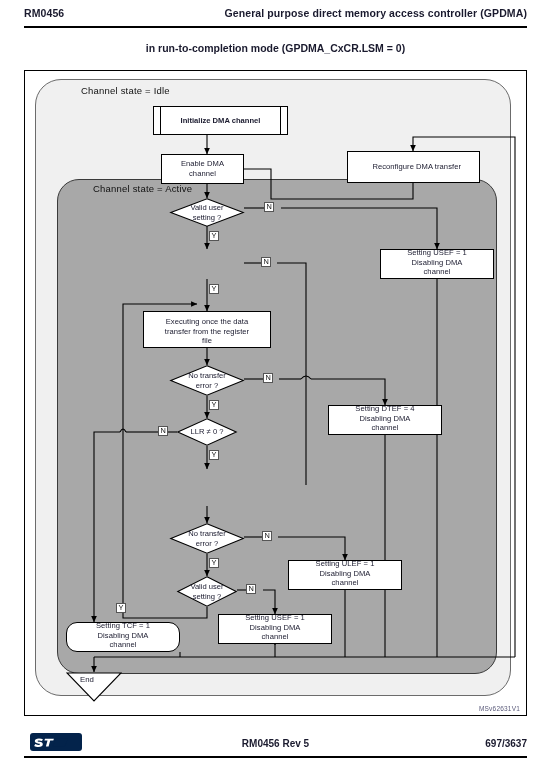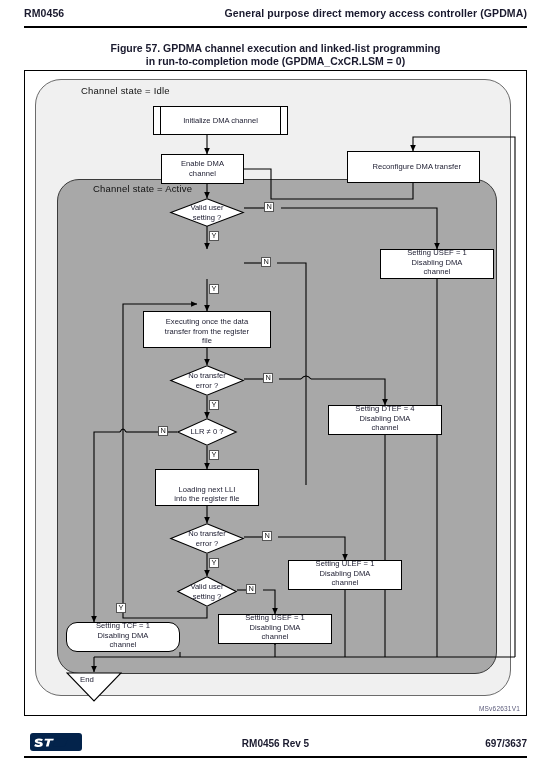--- a/index.html
+++ b/index.html
@@ -72,21 +72,20 @@
 </head>
 <body>
 
 <div id="page-header">
   <div id="hdr-left">RM0456</div>
   <div id="hdr-right">General purpose direct memory access controller (GPDMA)</div>
   <div id="hdr-rule"></div>
 </div>
 
 <div id="fig-caption">
-  <div>Figure 57. GPDMA channel execution and linked-list programming</div>
   <div>in run-to-completion mode (GPDMA_CxCR.LSM = 0)</div>
 </div>
 
 <div id="fig-frame">
 
   <div class="abs" id="idle-box"></div>
   <div class="abs" id="active-box"></div>
 
   <div class="abs state-label" style="left:50px;top:14px;">Channel state = Idle</div>
   <div class="abs state-label" style="left:62px;top:112px;">Channel state = Active</div>
@@ -159,21 +158,21 @@
       <path d="M360,574 L360,586"></path>
       <path d="M320,574 L320,586"></path>
       <path d="M69,586 L69,601" marker-end="url(#ah)"></path>
 
       <path d="M490,586 L490,66 L388,66 L388,80" marker-end="url(#ah)"></path>
 
       <path d="M388,112 L388,128 L246,128 L246,98 L219,98"></path>
     </g>
   </svg>
 
-  <div class="abs predef-wrap" style="left:128px;top:35px;width:135px;height:29px;">
+  <div class="abs predef-wrap" style="left:128px;top:35px;width:135px;height:29px;font-weight:bold;">
     <div class="predef-bar" style="left:6px;"></div>
     <div class="predef-bar" style="right:6px;"></div>
     <div style="position:absolute;left:0;top:0;width:100%;height:100%;display:flex;align-items:center;justify-content:center;font-size:7.6px;">Initialize DMA channel</div>
   </div>
 
   <div class="abs proc" style="left:136px;top:83px;width:83px;height:30px;">
     <span>Enable DMA channel</span>
   </div>
 
   <div class="abs proc" style="left:322px;top:80px;width:133px;height:32px;">
@@ -208,24 +207,20 @@
 
   <div class="abs" style="left:152px;top:347px;width:60px;height:28px;">
     <svg class="dia" width="60" height="28" viewBox="0 0 60 28">
         <polygon points="30,0.8 59.2,14 30,27.2 0.8,14" fill="#fff" stroke="#000" stroke-width="1.1"></polygon>
       </svg>
     <div class="dia-text">
       <span>LLR ≠ 0 ?</span>
     </div>
   </div>
 
-  <div class="abs proc" style="left:130px;top:398px;width:104px;height:37px;flex-direction:column;">
-    <span>Loading next LLI</span>
-    <span>into the register file</span>
-  </div>
 
   <div class="abs" style="left:145px;top:452px;width:74px;height:31px;">
     <svg class="dia" width="74" height="31" viewBox="0 0 74 31">
         <polygon points="37,0.8 73.2,15.5 37,30.2 0.8,15.5" fill="#fff" stroke="#000" stroke-width="1.1"></polygon>
       </svg>
     <div class="dia-text">
       <span>No transfer</span>
       <span>error ?</span>
     </div>
   </div>

